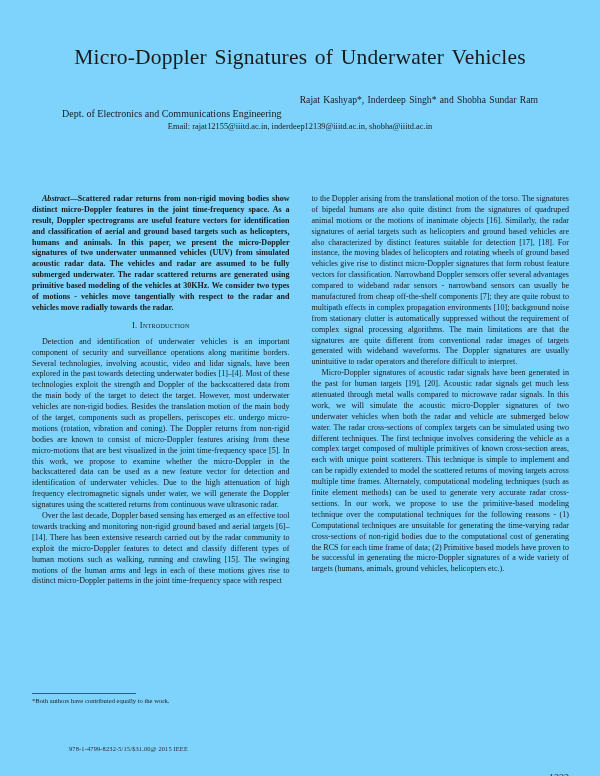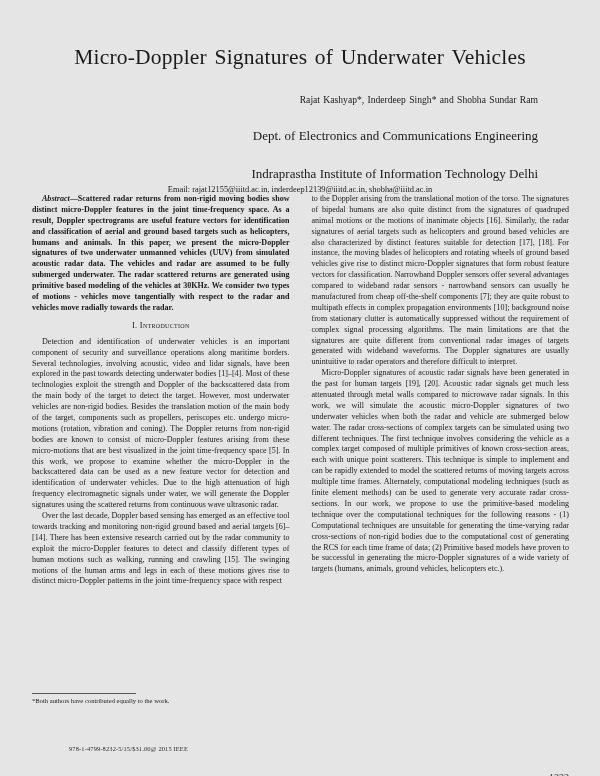--- a/index.html
+++ b/index.html
@@ -12,21 +12,21 @@
     height: 776px;
     font-family: "Liberation Serif", "DejaVu Serif", serif;
     color: #1a1a1a;
     position: relative;
     overflow: hidden;
   }
   .page {
     position: relative;
     width: 600px;
     height: 776px;
-    background: #e5e5e5;
+    background: #7dd3fc;
     padding: 0;
     box-sizing: border-box;
   }
 
   
   .title-block {
     padding: 44px 62px 0 62px;
     text-align: center;
   }
   .paper-title {
@@ -38,24 +38,23 @@
     word-spacing: 2px;
   }
   .authors {
     margin-top: 21px;
     font-size: 9.6px;
     line-height: 1.42;
     text-align: right;
     word-spacing: 1px;
   }
   .affil {
-    font-size: 13px;
+    font-size: 10px;
     line-height: 1.45;
-    text-align: right;
-    margin-top: 20px;
+    text-align: left;
   }
   .email {
     font-size: 8.4px;
     line-height: 1.45;
   }
 
   
   .columns {
     position: absolute;
     top: 194px;
@@ -137,21 +136,20 @@
 <body>
 
 <div class="page">
 
   <div class="title-block">
     <h1 class="paper-title">
       <span>Micro-Doppler Signatures of Underwater Vehicles</span><br>
     </h1>
     <div class="authors">Rajat Kashyap*, Inderdeep Singh* and Shobha Sundar Ram</div>
     <div class="affil">Dept. of Electronics and Communications Engineering</div>
-    <div class="affil">Indraprastha Institute of Information Technology Delhi</div>
     <div class="email">Email: rajat12155@iiitd.ac.in, inderdeep12139@iiitd.ac.in, shobha@iiitd.ac.in</div>
   </div>
 
   <div class="columns">
 
     <div class="col">
 
       <p class="abstract indent"><span class="abs-head">Abstract</span><span>—</span><span>Scattered radar returns from non-rigid moving bodies show distinct micro-Doppler features in the joint time-frequency space. As a result, Doppler spectrograms are useful feature vectors for identification and classification of aerial and ground based targets such as helicopters, humans and animals. In this paper, we present the micro-Doppler signatures of two underwater unmanned vehicles (UUV) from simulated acoustic radar data. The vehicles and radar are assumed to be fully submerged underwater. The radar scattered returns are generated using primitive based modeling of the vehicles at 30KHz. We consider two types of motions - vehicles move tangentially with respect to the radar and vehicles move radially towards the radar.</span></p>
 
       <div class="section-head"><span class="numeral">I.</span>

